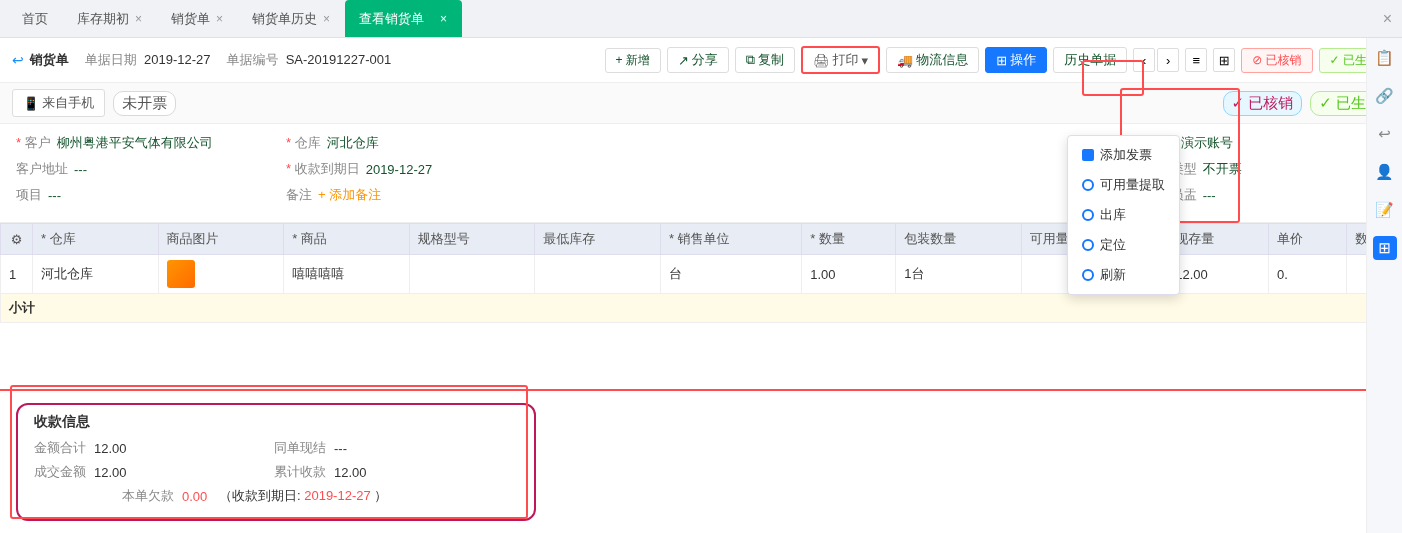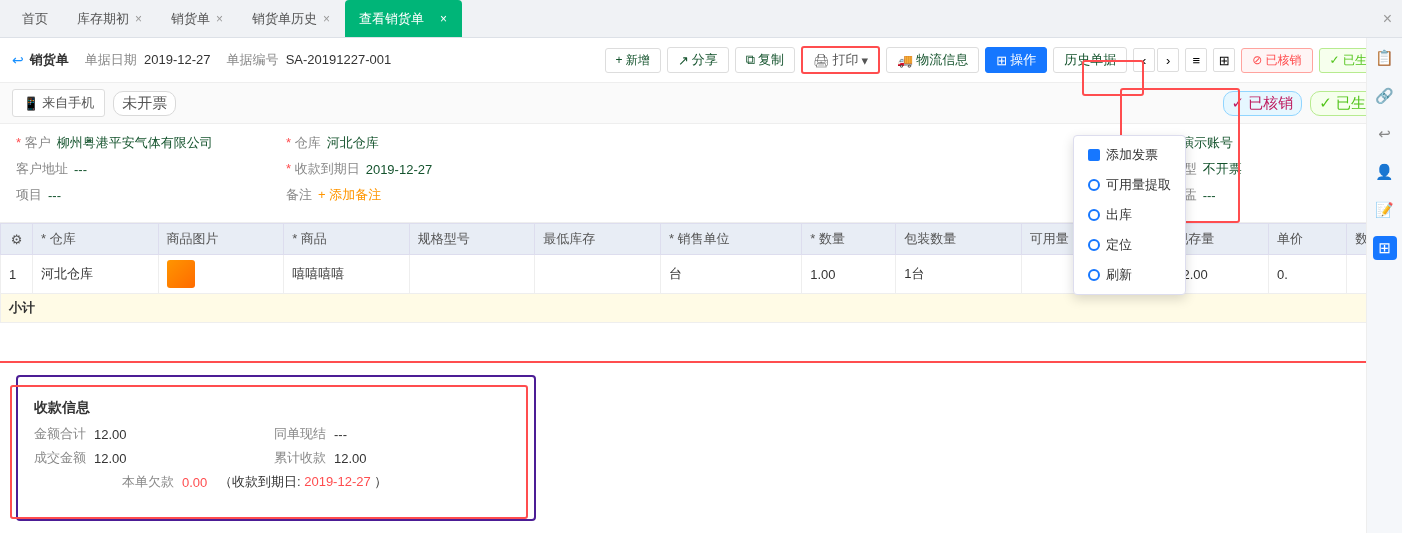--- a/index.html
+++ b/index.html
@@ -102,34 +102,34 @@
       padding: 5px 8px; border: 1px solid #eee; color: #333;
     }
     .subtotal-row td { background: #fffbe6; font-weight: bold; }
     .settings-col { width: 32px; text-align: center; }
 
     
     .bottom-area {
       padding: 12px 16px; border-top: 2px solid #ff4d4f; background: #fff;
     }
     .bottom-box {
-      border: 2px solid #4c1d95; border-radius: 4px; padding: 22px 16px;
+      border: 2px solid #be185d; border-radius: 12px; padding: 8px 16px;
       display: inline-block; min-width: 520px;
     }
     .bottom-title { font-weight: bold; color: #333; margin-bottom: 8px; font-size: 14px; }
     .bottom-row { display: flex; gap: 40px; margin-bottom: 6px; }
     .bottom-field { display: flex; align-items: center; gap: 8px; min-width: 200px; }
     .bottom-label { color: #888; white-space: nowrap; }
     .bottom-val { color: #333; }
     .bottom-val.red { color: #ff4d4f; }
 
     
     .dropdown-menu {
       position: absolute;
-      top: 135px; right: 216px;
+      top: 135px; right: 222px;
       background: #fff; border: 1px solid #dde; border-radius: 4px;
       box-shadow: 0 4px 12px rgba(0,0,0,0.15);
       z-index: 100; padding: 4px 0; min-width: 110px;
     }
     .dropdown-item {
       display: flex; align-items: center; gap: 6px;
       padding: 6px 14px; cursor: pointer; color: #333; font-size: 13px;
     }
 
     

